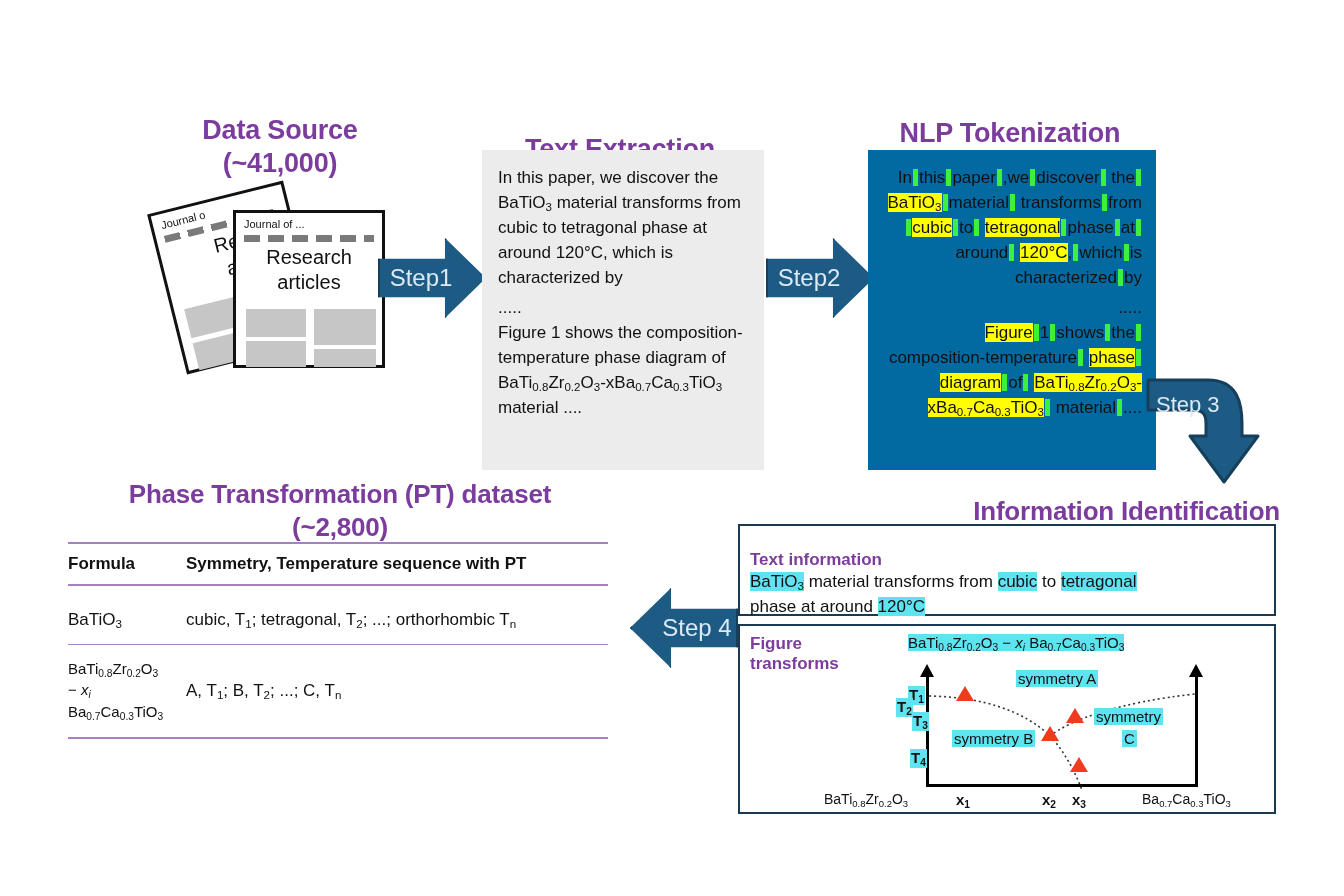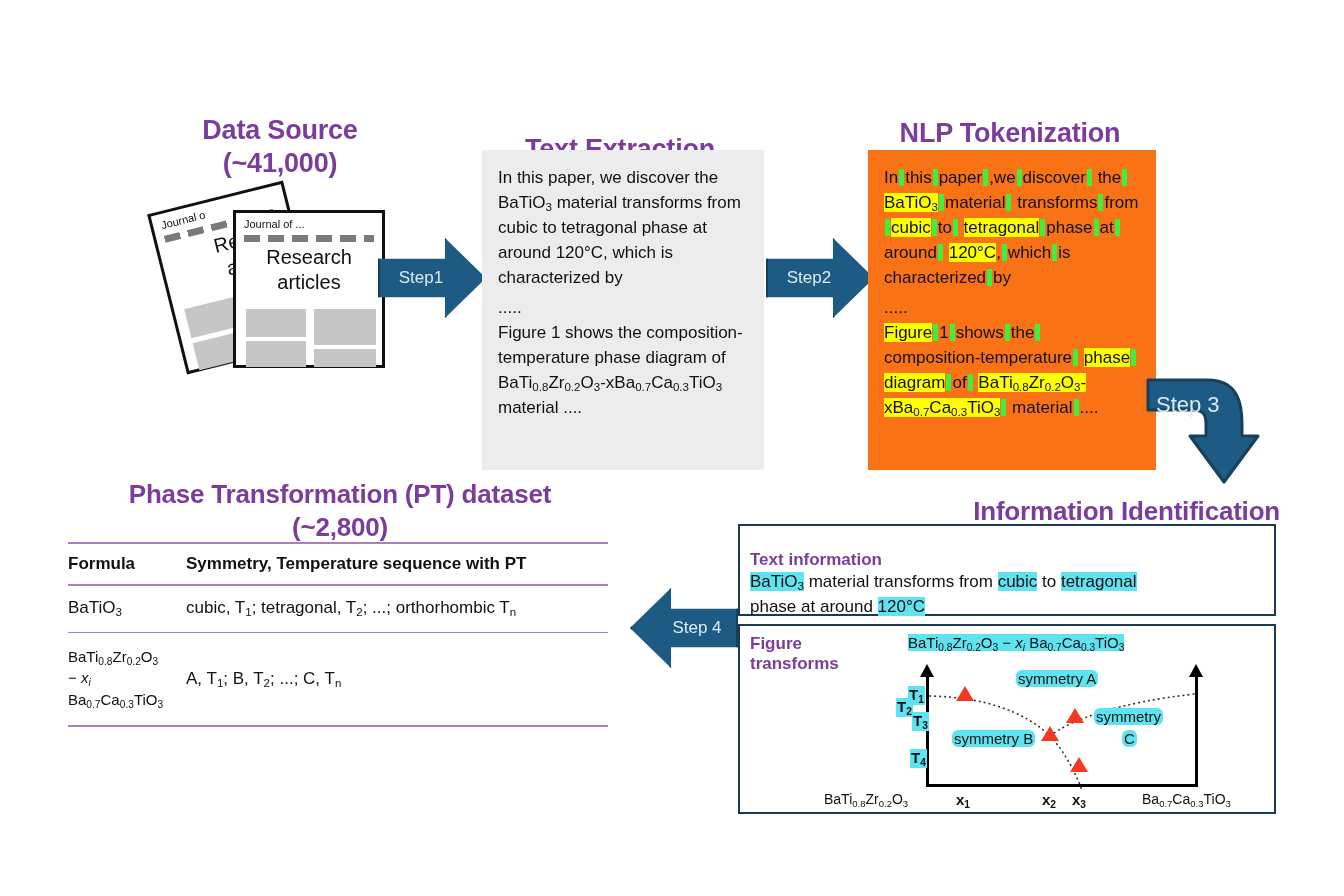--- a/index.html
+++ b/index.html
@@ -22,31 +22,31 @@
   .sheet-back{left:10px;top:10px;width:140px;height:165px;transform:rotate(-14deg);transform-origin:50% 50%;}
   .sheet-front{left:78px;top:25px;width:152px;height:158px;}
   .jhdr{position:absolute;left:8px;top:5px;font-size:11px;color:#111;white-space:nowrap;}
   .dashrule{position:absolute;left:8px;top:22px;right:8px;height:7px;
      background:repeating-linear-gradient(to right,#7a7a7a 0 16px,transparent 16px 24px);}
   .ptitle{position:absolute;left:0;right:0;top:32px;text-align:center;font-size:20px;line-height:1.25;color:#111;}
   .blk{position:absolute;background:#c6c6c6;}
 
   
   #box-text{left:482px;top:150px;width:282px;height:320px;background:#ececec;}
-  #box-nlp{left:868px;top:150px;width:288px;height:320px;background:#f97316;}
+  #box-nlp{left:868px;top:150px;width:288px;height:320px;background:#0369a1;text-align:right;}
   .bodytext{padding:16px 14px 10px 16px;font-size:17px;line-height:1.46;color:#111;}
   .hl-y{background:#ffff00;}
   .tok{display:inline-block;width:5px;height:17px;background:#3ef03e;vertical-align:-3px;margin:0 1px;}
 
   
   .arrow-r, .arrow-l{
     position:absolute;background:#1e5b84;border:2px solid #163f5c;
     box-shadow:1px 2px 2px rgba(0,0,0,.35);
     display:flex;align-items:center;justify-content:center;
-    color:#dbeaf4;font-size:17px;}
+    color:#dbeaf4;font-size:24px;}
   .arrow-r{clip-path:polygon(0 26%,62% 26%,62% 0,100% 50%,62% 100%,62% 74%,0 74%);}
   .arrow-l{clip-path:polygon(100% 26%,38% 26%,38% 0,0 50%,38% 100%,38% 74%,100% 74%);}
   .arrow-r span{margin-right:22px;} .arrow-l span{margin-left:26px;}
   #arrow1{left:378px;top:238px;width:104px;height:76px;}
   #arrow2{left:766px;top:238px;width:104px;height:76px;text-align:right;}
   #arrow4{left:630px;top:588px;width:104px;height:76px;}
   #arrow3{left:1146px;top:378px;width:118px;height:110px;}
   #arrow3 .lbl{position:absolute;left:10px;top:14px;color:#dbeaf4;font-size:22px;z-index:3;}
 
   
@@ -68,21 +68,21 @@
   #fig-formula{position:absolute;left:168px;top:8px;font-size:15px;white-space:nowrap;}
 
   
   #plot{position:absolute;left:150px;top:38px;width:348px;height:140px;}
   .axis{position:absolute;background:#000;}
   .axhead{position:absolute;width:0;height:0;border-left:7px solid transparent;
           border-right:7px solid transparent;border-bottom:13px solid #000;}
   .tri{position:absolute;width:0;height:0;border-left:9px solid transparent;
        border-right:9px solid transparent;border-bottom:15px solid #f03b20;}
   .tlab{position:absolute;background:#5fe3f0;font-weight:bold;font-size:15px;padding:0 1px;}
-  .symlab{position:absolute;background:#5fe3f0;font-size:15px;padding:0 2px;border-radius:6px;}
+  .symlab{position:absolute;background:#5fe3f0;font-size:15px;padding:0 2px;}
   .xlab{position:absolute;font-size:14px;white-space:nowrap;}
   .xlab b{font-size:15px;margin-top:17px;}
 </style>
 </head>
 <body>
 
 <div class="abs title" id="t-data-source">
   <div>Data Source</div>
   <div>(~41,000)</div>
 </div>
@@ -226,21 +226,21 @@
   <div>(~2,800)</div>
 </div>
 
 <div class="abs" id="pt-table">
   <div class="rule"></div>
   <div class="trow thead" style="height:40px;">
     <div class="c1">Formula</div>
     <div class="c2">Symmetry, Temperature sequence with PT</div>
   </div>
   <div class="rule thin"></div>
-  <div class="trow" style="height:46px;">
+  <div class="trow" style="height:46px;margin-top:12px;">
     <div class="c1">BaTiO<sub>3</sub></div>
     <div class="c2">cubic, T<sub>1</sub>; tetragonal, T<sub>2</sub>; ...; orthorhombic T<sub>n</sub></div>
   </div>
   <div class="rule thin"></div>
   <div class="trow" style="height:92px;">
     <div class="c1" style="font-size:15px;">
       BaTi<sub>0.8</sub>Zr<sub>0.2</sub>O<sub>3</sub><br>− <i>x<sub>i</sub></i><br>Ba<sub>0.7</sub>Ca<sub>0.3</sub>TiO<sub>3</sub>
     </div>
     <div class="c2">A, T<sub>1</sub>; B, T<sub>2</sub>; ...; C, T<sub>n</sub></div>
   </div>

